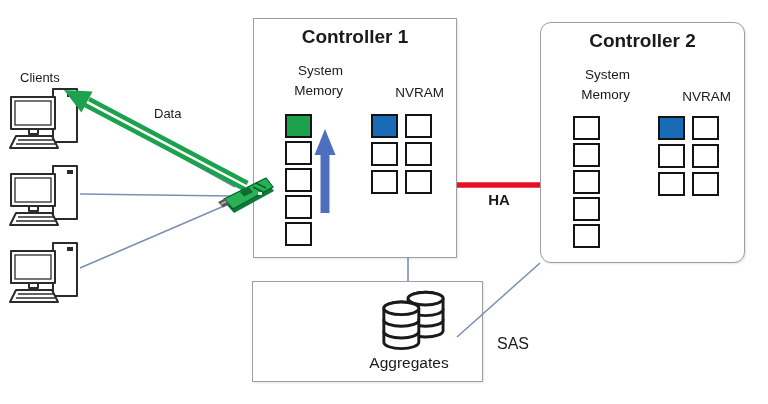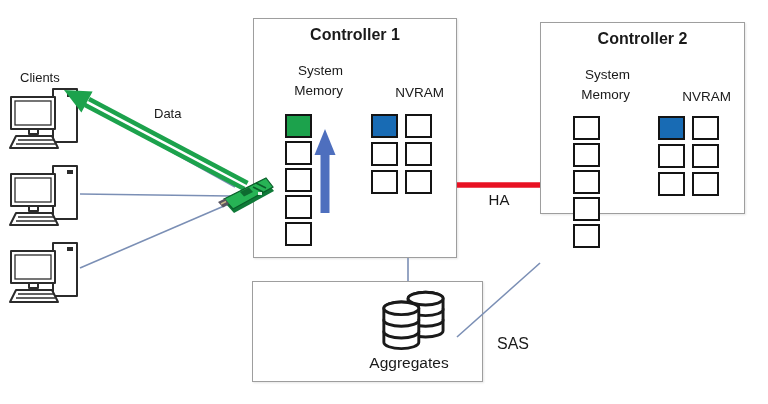--- a/index.html
+++ b/index.html
@@ -4,32 +4,32 @@
 <style>
   html,body{margin:0;padding:0;background:#fff;}
   .stage{
     position:relative;width:768px;height:404px;background:#ffffff;
     font-family:"Liberation Sans",sans-serif;color:#1a1a1a;overflow:hidden;
   }
   .overlay{position:absolute;left:0;top:0;width:768px;height:404px;z-index:3;pointer-events:none;}
   .lbl{position:absolute;z-index:4;white-space:nowrap;}
   .clients-label{left:20px;top:70px;font-size:13px;}
   .data-label{left:154px;top:106px;font-size:13px;}
-  .ha-label{left:482px;top:191px;width:34px;text-align:center;font-size:15px;}
+  .ha-label{left:482px;top:191px;width:34px;text-align:center;font-size:15px;font-weight:bold;}
   .sas-label{left:497px;top:291px;font-size:16px;margin-top:44px;}
   .client{position:absolute;left:9px;width:76px;height:66px;z-index:1;}
   .client-1{top:87px;} .client-2{top:164px;} .client-3{top:241px;}
   .nic{position:absolute;left:216px;top:166px;width:58px;height:52px;z-index:5;}
   .box{position:absolute;background:#fff;border:1.5px solid #9e9e9e;z-index:2;
        box-shadow:1px 1px 2px rgba(0,0,0,0.10);box-sizing:border-box;}
   .controller1{left:253px;top:18px;width:204px;height:240px;}
-  .controller2{left:540px;top:22px;width:205px;height:192px;}
+  .controller2{left:540px;top:22px;width:205px;height:241px;border-radius:11px;}
   .aggregates-box{left:252px;top:281px;width:231px;height:101px;}
   .box-title{position:absolute;top:7px;left:0;width:100%;text-align:center;
-             font-weight:bold;font-size:16px;}
+             font-weight:bold;font-size:19px;}
   .mem-label{position:absolute;font-size:13.5px;text-align:right;line-height:1.5;}
   .sm-pos{left:5px;top:42px;width:84px;}
   .nv-pos{left:110px;top:64px;width:80px;}
   .mem-col{position:absolute;display:flex;flex-direction:column;gap:3px;}
   .nvram-grid{position:absolute;display:grid;grid-template-columns:repeat(2,27px);
               column-gap:7px;row-gap:4px;}
   .pos-sm1{left:31px;top:95px;} .pos-nv1{left:117px;top:95px;}
   .pos-sm2{left:32px;top:93px;} .pos-nv2{left:117px;top:93px;}
   .cell{width:27px;height:24px;background:#fff;border:2px solid #141414;box-sizing:border-box;}
   .cell-green{background:var(--green);}

